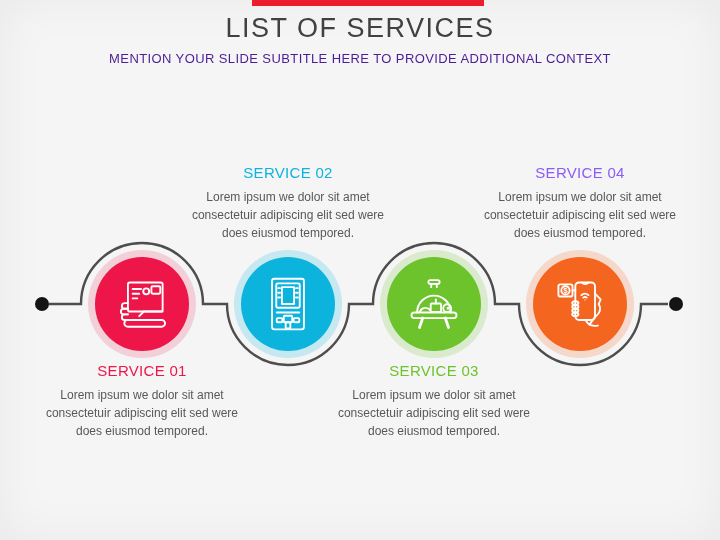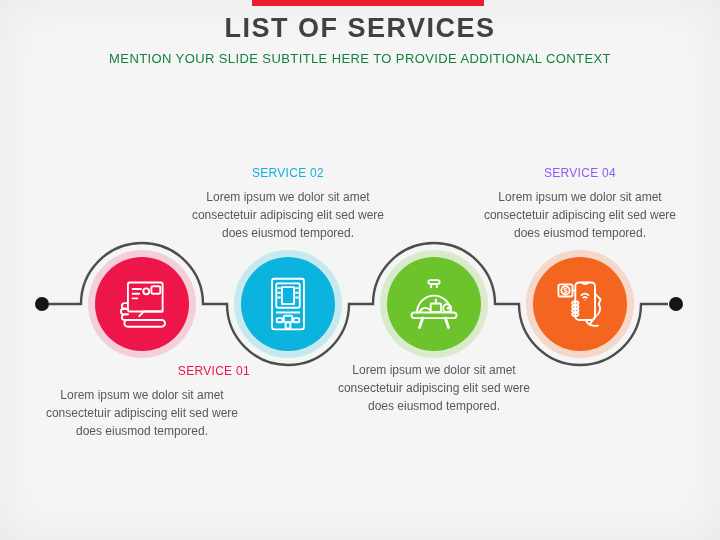--- a/index.html
+++ b/index.html
@@ -4,30 +4,30 @@
 <style>
   html,body { margin:0; padding:0; }
   .slide {
     position:relative; width:720px; height:540px; overflow:hidden;
     font-family:"Liberation Sans", sans-serif;
     box-shadow: inset 0 0 50px rgba(0,0,0,0.05);
   }
   .accent-bar { position:absolute; left:252px; top:0; width:232px; height:6px; }
   .page-title {
     position:absolute; left:0; top:13px; width:720px; margin:0;
-    text-align:center; font-size:27px; font-weight:bold; letter-spacing:1.5px;
+    text-align:center; font-size:27px; font-weight:normal; letter-spacing:1.5px;
   }
   .page-subtitle {
     position:absolute; left:0; top:51px; width:720px;
     text-align:center; font-size:13px; letter-spacing:0.4px;
   }
   .timeline-svg { position:absolute; left:0; top:0; z-index:1; }
   .timeline-svg path { fill:none; stroke-width:2.4; }
   .service { position:absolute; width:216px; text-align:center; z-index:3; }
-  .svc-label { font-size:12px; letter-spacing:0.3px; line-height:20px; margin-bottom:5px; }
+  .svc-label { font-size:15px; letter-spacing:0.3px; line-height:20px; margin-bottom:5px; }
   .svc-desc  { font-size:12px; line-height:18px; }
   .halo {
     position:absolute; width:108px; height:108px; border-radius:50%;
     display:flex; align-items:center; justify-content:center; z-index:2;
   }
   .bubble {
     width:94px; height:94px; border-radius:50%;
     display:flex; align-items:center; justify-content:center;
   }
   .icon { width:60px; height:60px; stroke:#ffffff; fill:none;
@@ -37,43 +37,44 @@
 </style>
 </head>
 <body>
 
 <div class="slide" style="background: rgb(245, 245, 246);">
 
   <div class="accent-bar" style="background: rgb(236, 27, 45);"></div>
 
   <h1 class="page-title" style="color: rgb(65, 64, 66);">LIST OF SERVICES</h1>
 
-  <div class="page-subtitle" style="color: #15803d;">MENTION YOUR SLIDE SUBTITLE HERE TO PROVIDE ADDITIONAL CONTEXT</div>
+  <div class="page-subtitle" style="color: #4c1d95;">MENTION YOUR SLIDE SUBTITLE HERE TO PROVIDE ADDITIONAL CONTEXT</div>
 
   <svg class="timeline-svg" width="720" height="540" viewBox="0 0 720 540">
     <path d="M 49 304 H 81
              A 61 61 0 0 1 203 304 H 227
              A 61 61 0 0 0 349 304 H 373
              A 61 61 0 0 1 495 304 H 519
              A 61 61 0 0 0 641 304 H 668" style="stroke: rgb(77, 77, 77);"></path>
     <circle cx="42" cy="304" r="7" style="fill: rgb(20, 20, 20);"></circle>
     <circle cx="676" cy="304" r="7" style="fill: rgb(20, 20, 20);"></circle>
   </svg>
 
   <div class="service" style="left:34px; top:361px;">
-    <div class="svc-label" style="color: rgb(238, 21, 73); text-align: right;">SERVICE 01</div>
+    <div class="svc-label" style="color: rgb(238, 21, 73);">SERVICE 01</div>
     <div class="svc-desc" style="color: rgb(88, 88, 90);">Lorem ipsum we dolor sit amet consectetuir adipiscing elit sed were does eiusmod tempored.</div>
   </div>
 
   <div class="service" style="left:180px; top:163px;">
     <div class="svc-label" style="color: rgb(12, 179, 221);">SERVICE 02</div>
     <div class="svc-desc" style="color: rgb(88, 88, 90);">Lorem ipsum we dolor sit amet consectetuir adipiscing elit sed were does eiusmod tempored.</div>
   </div>
 
   <div class="service" style="left:326px; top:361px;">
+    <div class="svc-label" style="color: rgb(108, 195, 43);">SERVICE 03</div>
     <div class="svc-desc" style="color: rgb(88, 88, 90);">Lorem ipsum we dolor sit amet consectetuir adipiscing elit sed were does eiusmod tempored.</div>
   </div>
 
   <div class="service" style="left:472px; top:163px;">
     <div class="svc-label" style="color: #8b5cf6;">SERVICE 04</div>
     <div class="svc-desc" style="color: rgb(88, 88, 90);">Lorem ipsum we dolor sit amet consectetuir adipiscing elit sed were does eiusmod tempored.</div>
   </div>
 
   <div class="halo" style="left: 88px; top: 250px; background: rgba(238, 21, 73, 0.17);">
     <div class="bubble" style="background: rgb(238, 21, 73);">

